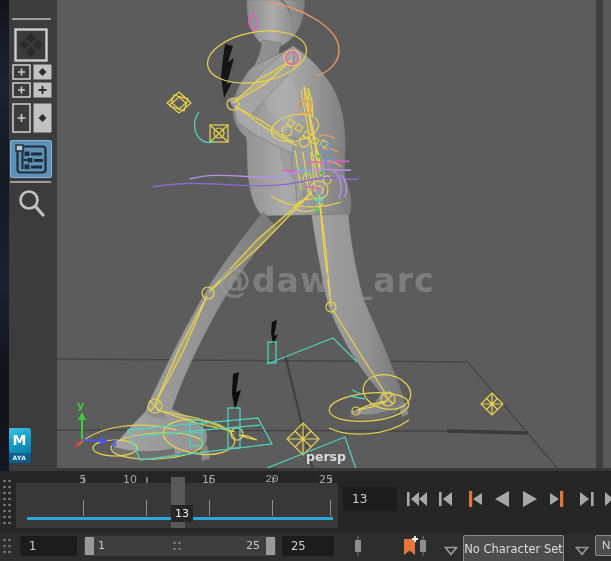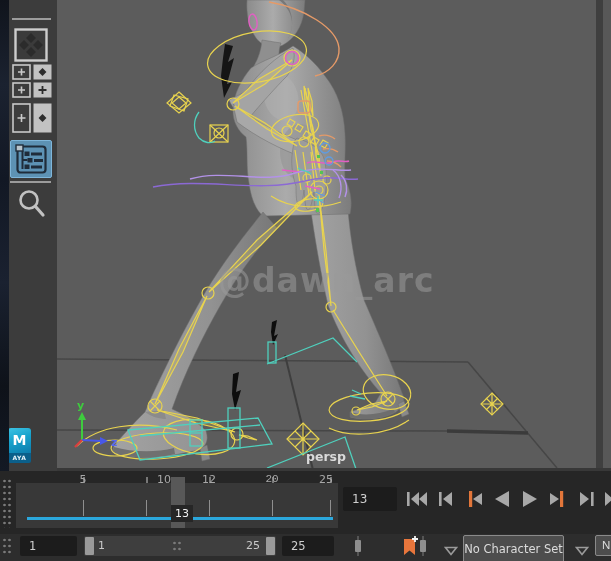--- a/index.html
+++ b/index.html
@@ -339,22 +339,22 @@
 
     <div class="mini-tick" style="left:83px;"></div>
     <div class="mini-tick" style="left:146px;"></div>
     <div class="mini-tick" style="left:209px;"></div>
     <div class="mini-tick" style="left:272px;"></div>
     <div class="mini-tick" style="left:330px;"></div>
 
     <div id="playhead" class="abs"></div>
 
     <div class="tick-label" style="left:70px;">5</div>
-    <div class="tick-label" style="left:151px;">10</div>
-    <div class="tick-label" style="left:196px;">12</div>
+    <div class="tick-label" style="left:117px;">10</div>
+    <div class="tick-label" style="left:196px;">15</div>
     <div class="tick-label" style="left:259px;font-family:Liberation Mono, monospace;">20</div>
     <div class="tick-label" style="left:313px;">25</div>
     <div class="tick-line" style="left:83px;"></div>
     <div class="tick-line" style="left:146px;"></div>
     <div class="tick-line" style="left:209px;"></div>
     <div class="tick-line" style="left:272px;"></div>
     <div class="tick-line" style="left:330px;"></div>
 
     <div id="cached-line" class="abs"></div>
     <div id="playhead-label" class="abs">13</div>

